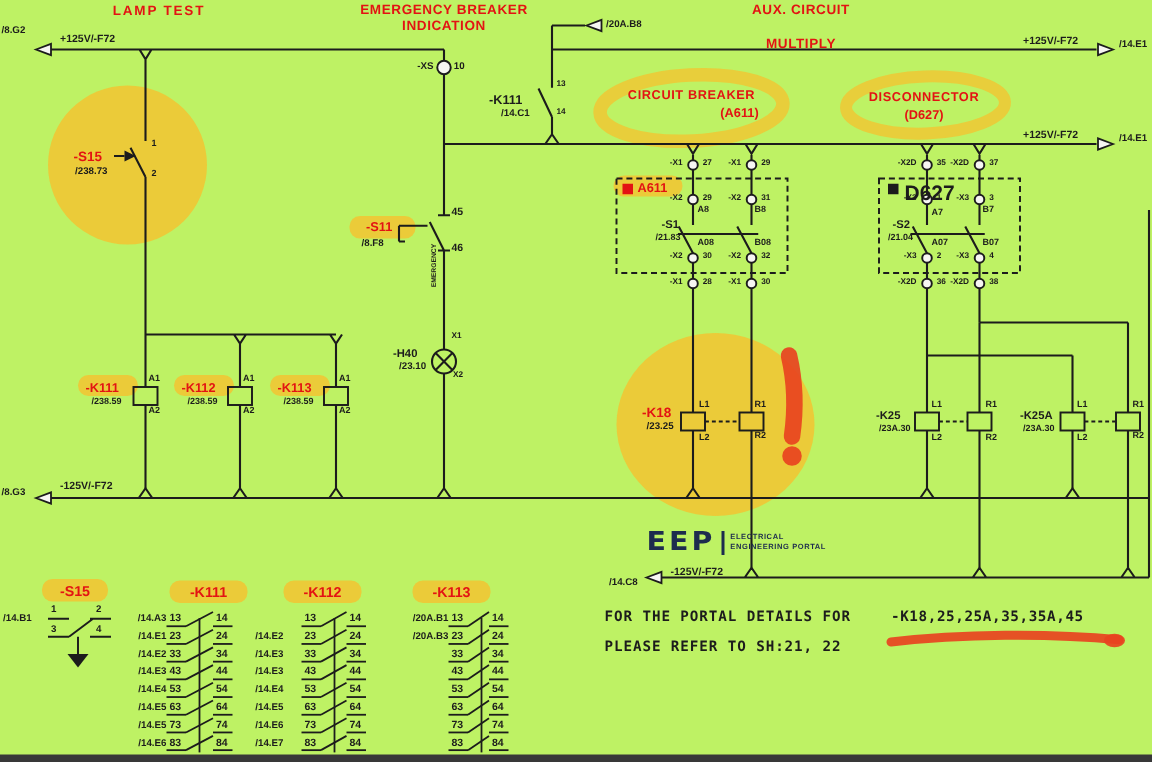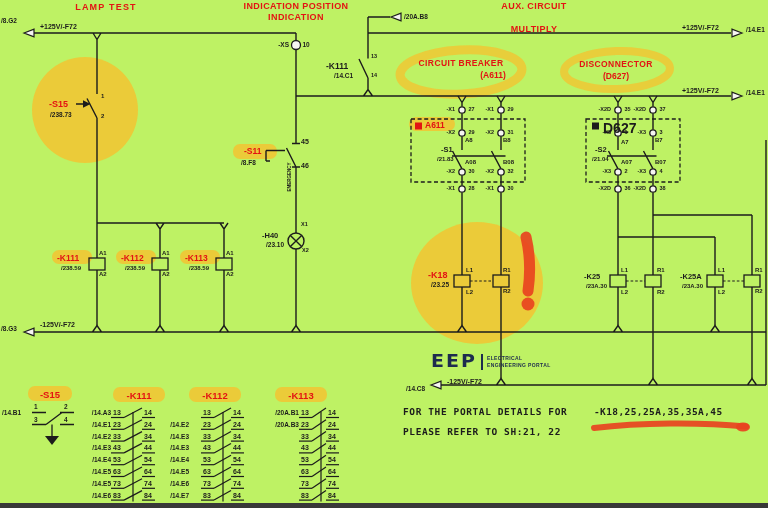--- a/index.html
+++ b/index.html
@@ -186,21 +186,21 @@
     <g>
       <path class="mk" d="M526,237 C530,254 531,270 528,291" stroke-width="11"></path>
       <circle class="mkf" cx="528" cy="304" r="6.5"></circle>
       <path class="mk" d="M594,428 C640,422.5 700,422 746,426.5" stroke-width="6"></path>
       <ellipse class="mkf" cx="743" cy="427" rx="7" ry="4.5"></ellipse>
     </g>
   </svg>
 
   <div id="labels">
       <div class="lbl" style="left: 106px; top: 3px; font-size: 9px; color: rgb(227, 19, 19); letter-spacing: 1.2px; transform: translateX(-50%);">LAMP TEST</div>
-      <div class="lbl" style="left: 296px; top: 2px; font-size: 9px; color: rgb(227, 19, 19); letter-spacing: 0.4px; transform: translateX(-50%);">INDICATION POSITION</div>
+      <div class="lbl" style="left: 296px; top: 2px; font-size: 9px; color: rgb(227, 19, 19); letter-spacing: 0.4px; transform: translateX(-50%);">EMERGENCY BREAKER</div>
       <div class="lbl" style="left: 296px; top: 13px; font-size: 9px; color: rgb(227, 19, 19); letter-spacing: 0.4px; transform: translateX(-50%);">INDICATION</div>
       <div class="lbl" style="left: 534px; top: 2px; font-size: 9px; color: rgb(227, 19, 19); letter-spacing: 0.4px; transform: translateX(-50%);">AUX. CIRCUIT</div>
       <div class="lbl" style="left: 534px; top: 13px; font-size: 9px; color: rgb(227, 19, 19); letter-spacing: 0.4px; transform: translateX(-50%); margin-top: 12px;">MULTIPLY</div>
       <div class="lbl" style="left: 461px; top: 59px; font-size: 8.5px; color: rgb(227, 19, 19); letter-spacing: 0.4px; transform: translateX(-50%);">CIRCUIT BREAKER</div>
       <div class="lbl" style="left: 461px; top: 71px; font-size: 8.5px; color: rgb(227, 19, 19); transform: translateX(-50%); margin-left: 32px;">(A611)</div>
       <div class="lbl" style="left: 616px; top: 60px; font-size: 8.5px; color: rgb(227, 19, 19); letter-spacing: 0.4px; transform: translateX(-50%);">DISCONNECTOR</div>
       <div class="lbl" style="left: 616px; top: 72px; font-size: 8.5px; color: rgb(227, 19, 19); transform: translateX(-50%);">(D627)</div>
       <div class="lbl" style="left: 1px; top: 18px; font-size: 6.5px; color: rgb(28, 28, 28);">/8.G2</div>
       <div class="lbl" style="left: 40px; top: 23px; font-size: 7px; color: rgb(28, 28, 28);">+125V/-F72</div>
       <div class="lbl" style="left: 404px; top: 14px; font-size: 6.5px; color: rgb(28, 28, 28);">/20A.B8</div>

